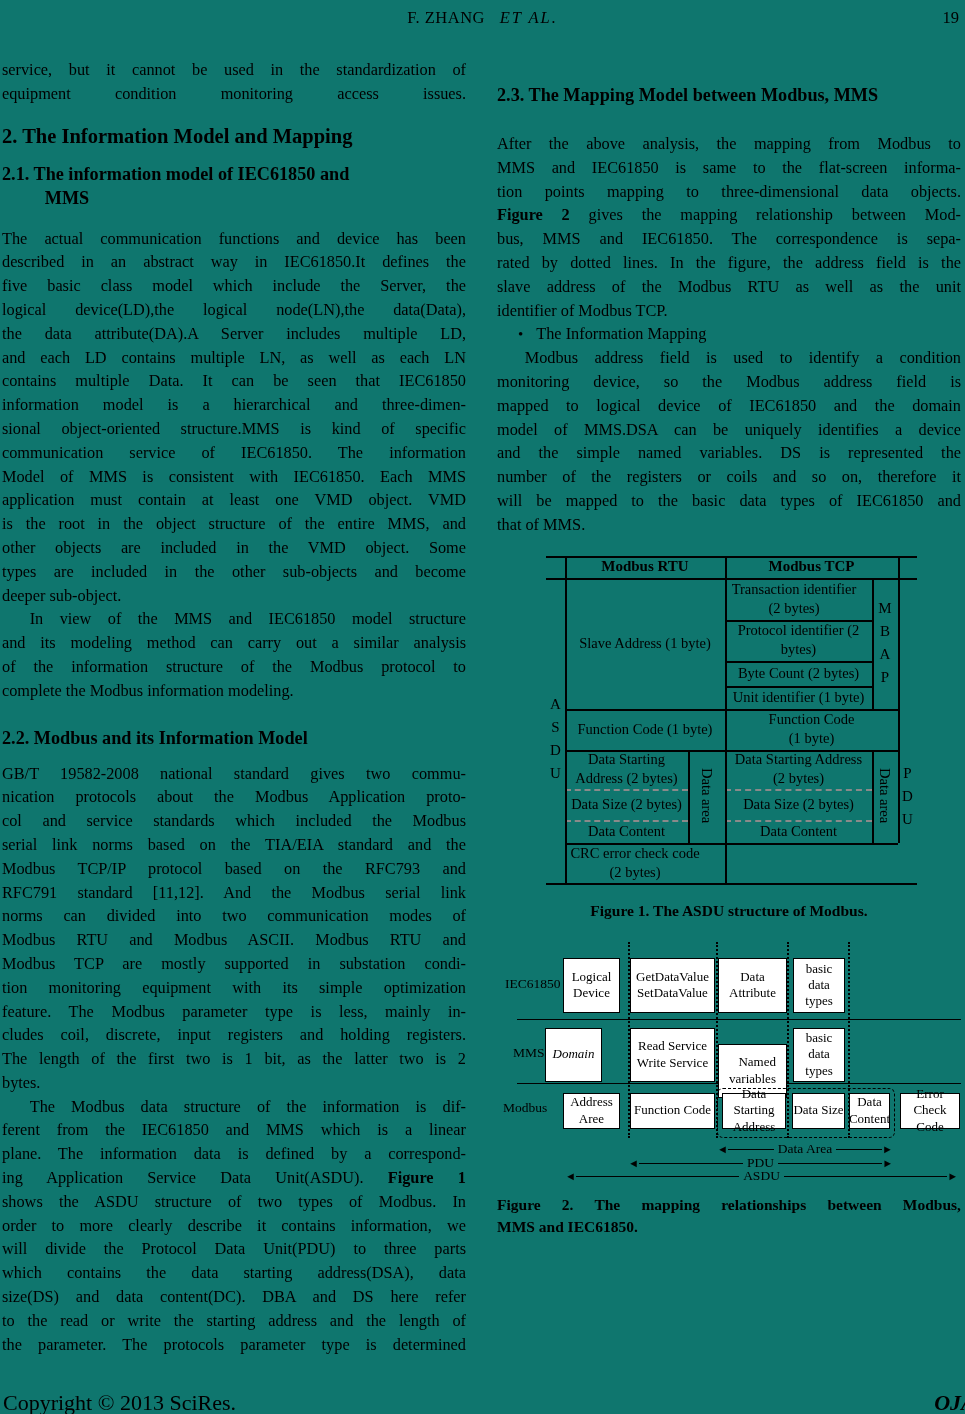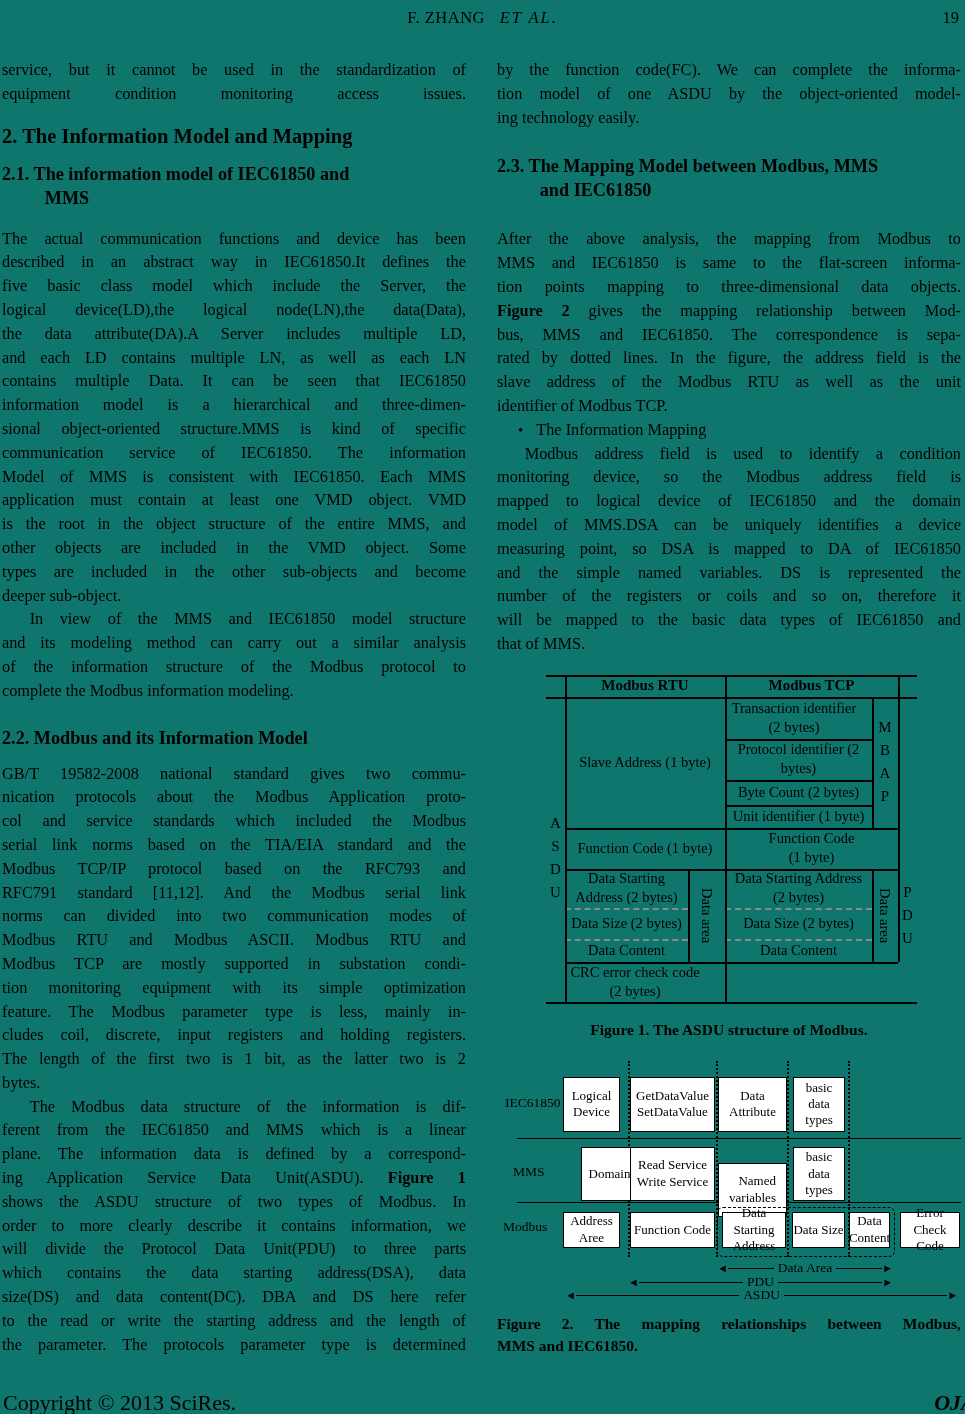--- a/index.html
+++ b/index.html
@@ -136,49 +136,42 @@
         <div class="ln">order to more clearly describe it contains information, we</div>
         <div class="ln">will divide the Protocol Data Unit(PDU) to three parts</div>
         <div class="ln">which contains the data starting address(DSA), data</div>
         <div class="ln">size(DS) and data content(DC). DBA and DS here refer</div>
         <div class="ln">to the read or write the starting address and the length of</div>
         <div class="ln last">the parameter. The protocols parameter type is determined</div>
       </div>
   </div>
 
   <div class="col right">
-    <div class="para">
-        <div class="ln">by the function code(FC). We can complete the informa-</div>
-        <div class="ln">tion model of one ASDU by the object-oriented model-</div>
-        <div class="ln last">ing technology easily.</div>
-      </div>
     <div class="h3 m23">
         <div class="ln">2.3. The Mapping Model between Modbus, MMS</div>
-        <div class="ln last">and IEC61850</div>
       </div>
     <div class="para sp-c">
         <div class="ln">After the above analysis, the mapping from Modbus to</div>
         <div class="ln">MMS and IEC61850 is same to the flat-screen informa-</div>
         <div class="ln">tion points mapping to three-dimensional data objects.</div>
         <div class="ln"><b>Figure 2</b> gives the mapping relationship between Mod-</div>
         <div class="ln">bus, MMS and IEC61850. The correspondence is sepa-</div>
         <div class="ln">rated by dotted lines. In the figure, the address field is the</div>
         <div class="ln">slave address of the Modbus RTU as well as the unit</div>
         <div class="ln last">identifier of Modbus TCP.</div>
       </div>
     <div class="bullet-row">
       <span class="bullet-glyph">•</span>
       <span>The Information Mapping</span>
     </div>
     <div class="para indent">
         <div class="ln">Modbus address field is used to identify a condition</div>
         <div class="ln">monitoring device, so the Modbus address field is</div>
         <div class="ln">mapped to logical device of IEC61850 and the domain</div>
         <div class="ln">model of MMS.DSA can be uniquely identifies a device</div>
-        <div class="ln">measuring point, so DSA is mapped to DA of IEC61850</div>
         <div class="ln">and the simple named variables. DS is represented the</div>
         <div class="ln">number of the registers or coils and so on, therefore it</div>
         <div class="ln">will be mapped to the basic data types of IEC61850 and</div>
         <div class="ln last">that of MMS.</div>
       </div>
 
     <div class="fig1">
 
       <div class="hline" style="left:0;top:0;width:371px;"></div>
       <div class="hline" style="left:0;top:22px;width:371px;"></div>
@@ -254,21 +247,21 @@
       <div class="rowlabel" style="left:6px;top:158px;">Modbus</div>
 
       <div class="box" style="left:66px;top:16px;width:55px;height:53px;">Logical
 Device</div>
       <div class="box" style="left:133px;top:16px;width:83px;height:53px;">GetDataValue
 SetDataValue</div>
       <div class="box" style="left:221px;top:16px;width:67px;height:53px;">Data Attribute</div>
       <div class="box" style="left:296px;top:16px;width:50px;height:53px;">basic data
 types</div>
 
-      <div class="box" style="left:84px;top:86px;width:55px;height:52px;">Domain</div>
+      <div class="box" style="left:48px;top:86px;width:55px;height:52px;font-style:italic;">Domain</div>
       <div class="box" style="left:133px;top:86px;width:83px;height:52px;">Read Service
 Write Service</div>
       <div class="box" style="left:221px;top:102px;width:67px;height:52px;text-align:right;">Named
 variables</div>
       <div class="box" style="left:296px;top:86px;width:50px;height:52px;">basic data
 types</div>
 
       <div class="dashbox" style="left:220px;top:146px;width:176px;height:48px;"></div>
       <div class="box" style="left:66px;top:151px;width:55px;height:34px;">Address
 Aree</div>

